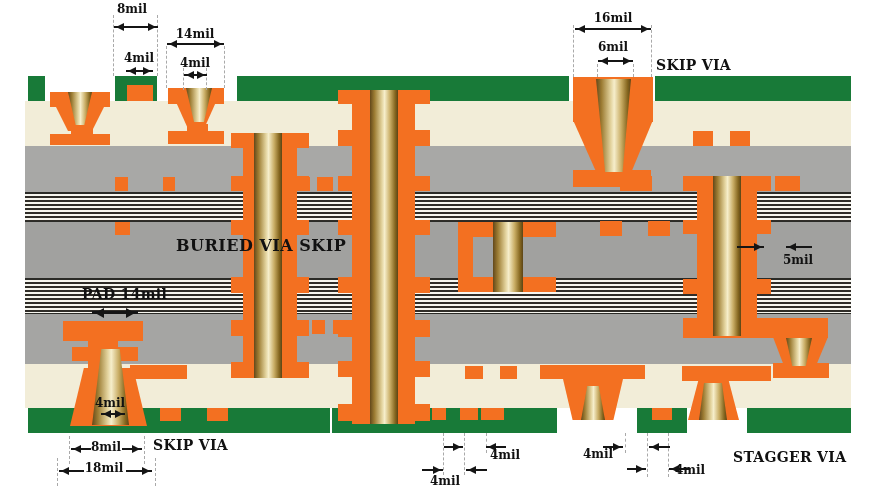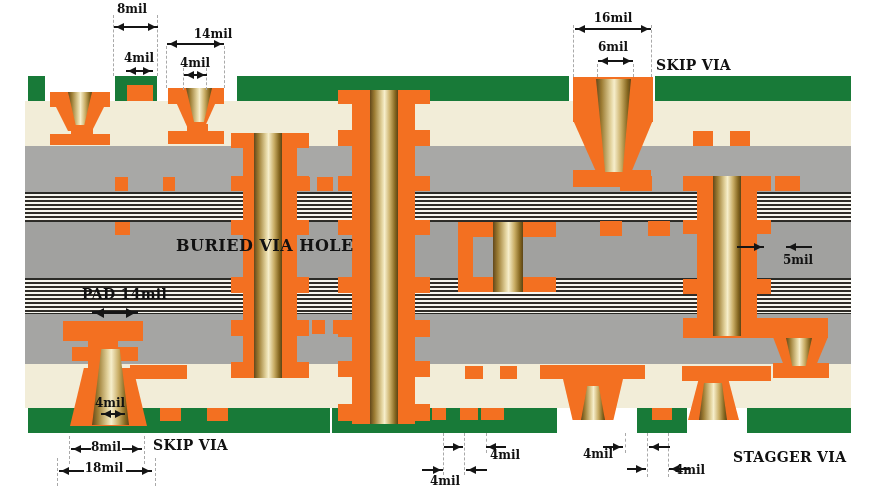--- a/index.html
+++ b/index.html
@@ -179,27 +179,27 @@
   <div class="arr l" style="left:486px;top:446px;width:20px"></div>
   <div class="arr r" style="left:422px;top:469px;width:21px"></div>
   <div class="arr l" style="left:466px;top:469px;width:21px"></div>
   <div class="arr r" style="left:603px;top:446px;width:20px"></div>
   <div class="arr l" style="left:649px;top:446px;width:21px"></div>
   <div class="arr r" style="left:627px;top:468px;width:19px"></div>
   <div class="arr l" style="left:669px;top:468px;width:20px"></div>
 
   <div class="lbl" style="left:106px;top:3px;width:52px">8mil</div>
   <div class="lbl" style="left:114px;top:52px;width:50px">4mil</div>
-  <div class="lbl" style="left:178px;top:28px;width:70px">14mil</div>
+  <div class="lbl" style="left:160px;top:28px;width:70px">14mil</div>
   <div class="lbl" style="left:170px;top:57px;width:50px">4mil</div>
   <div class="lbl" style="left:575px;top:12px;width:76px">16mil</div>
   <div class="lbl" style="left:580px;top:41px;width:66px">6mil</div>
   <div class="lbl big" style="left:656px;top:58px">SKIP VIA</div>
   <div class="lbl" style="left:783px;top:254px">5mil</div>
-  <div class="lbl huge" style="left:176px;top:237px">BURIED VIA HOLE</div>
+  <div class="lbl huge" style="left:176px;top:237px">BURIED VIA SKIP</div>
   <div class="lbl big" style="left:82px;top:287px">PAD 14mil</div>
   <div class="lbl" style="left:90px;top:397px;width:40px">4mil</div>
   <div class="lbl" style="left:90px;top:441px;width:32px">8mil</div>
   <div class="lbl" style="left:84px;top:462px;width:40px">18mil</div>
   <div class="lbl big" style="left:153px;top:438px">SKIP VIA</div>
   <div class="lbl" style="left:490px;top:449px">4mil</div>
   <div class="lbl" style="left:430px;top:475px">4mil</div>
   <div class="lbl" style="left:583px;top:448px">4mil</div>
   <div class="lbl" style="left:675px;top:464px">4mil</div>
   <div class="lbl big" style="left:733px;top:450px">STAGGER VIA</div>

